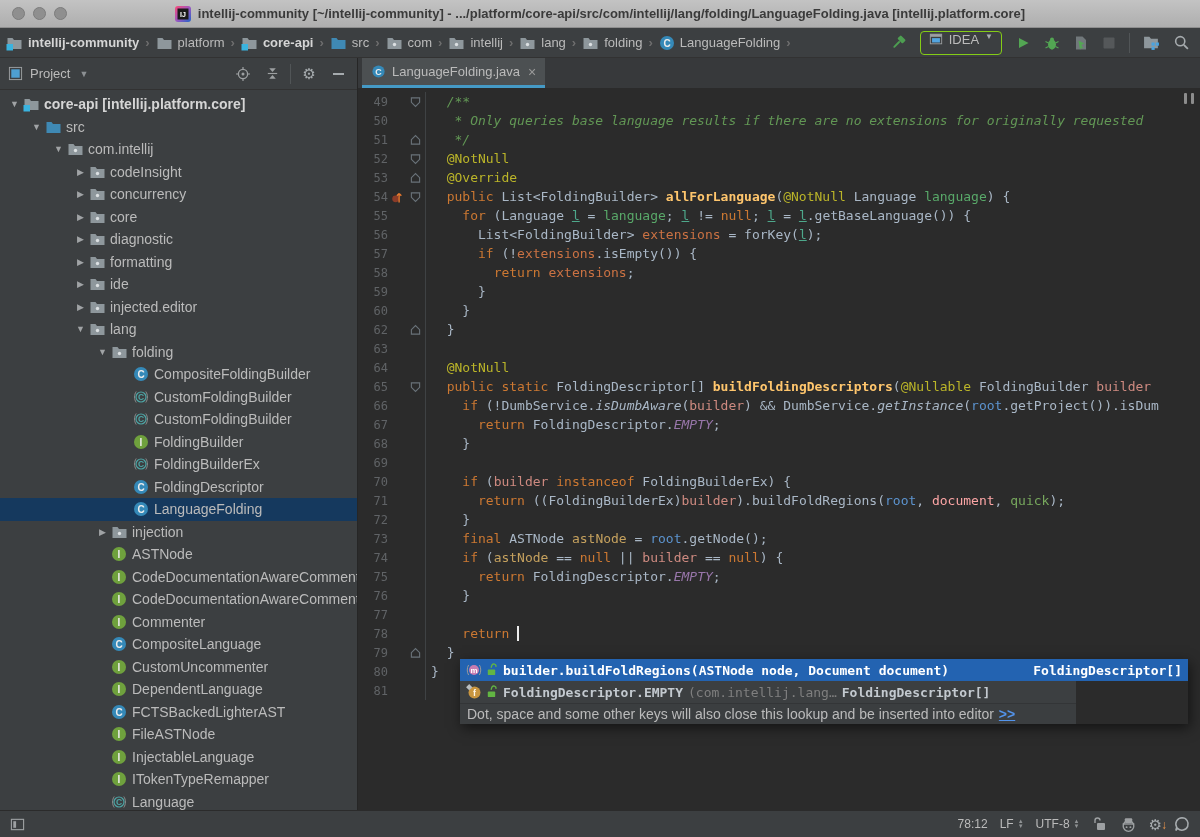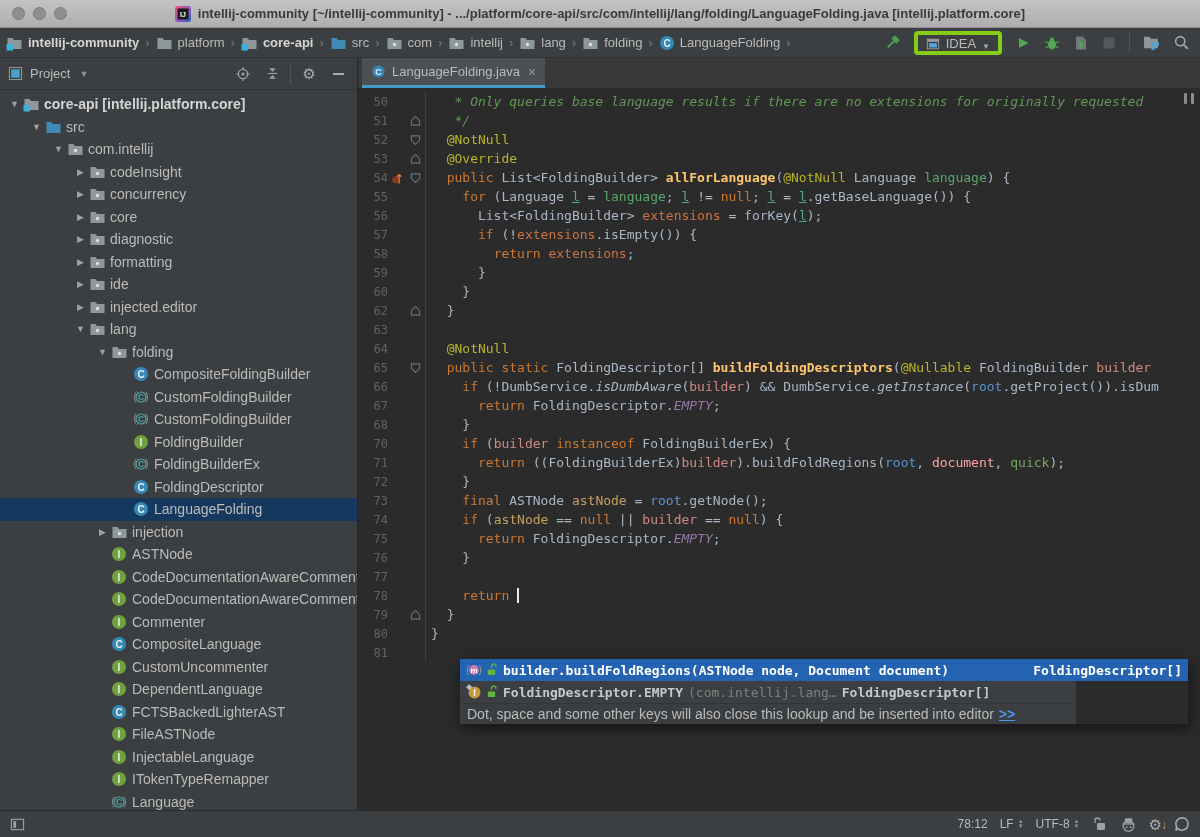--- a/index.html
+++ b/index.html
@@ -15,21 +15,21 @@
   .title-center{margin:0 auto;display:flex;align-items:center;gap:7px;font-size:13px;font-weight:bold;color:#3A3A3A;white-space:nowrap;}
 
   
   .navbar{height:30px;background:#3C3F41;display:flex;align-items:center;justify-content:space-between;
     padding:0 10px 0 6px;flex:none;border-bottom:1px solid #323232;}
   .breadcrumbs{display:flex;align-items:center;font-size:13px;color:#BBBBBB;white-space:nowrap;overflow:hidden;}
   .crumb{display:flex;align-items:center;gap:5px;}
   .crumb .lbl.bold{font-weight:bold;color:#D5D5D5;}
   .chev{color:#6E6E6E;font-size:13px;margin:0 6px;font-weight:bold;}
   .toolbar{display:flex;align-items:center;gap:13px;flex:none;}
-  .combo{display:flex;align-items:flex-end;gap:6px;border:4px solid #84cc16;border-radius:4px;height:24px;padding:0 8px;color:#BBBBBB;font-size:13px;}
+  .combo{display:flex;align-items:flex-start;gap:6px;border:1px solid #84cc16;border-radius:4px;height:24px;padding:0 8px;color:#BBBBBB;font-size:13px;}
   .combo .caret{font-size:8px;color:#A6ABAE;}
   .tdivider{width:1px;height:20px;background:#515557;}
 
   
   .main{display:flex;height:752px;flex:none;min-height:0;}
   .project-panel{width:358px;background:#3C3F41;border-right:1px solid #262626;display:flex;flex-direction:column;flex:none;}
   .panel-header{height:32px;display:flex;align-items:center;padding:0 8px;gap:7px;font-size:13px;color:#BBBBBB;border-bottom:1px solid #323232;flex:none;}
   .panel-header .ph-caret{font-size:9px;color:#8C9093;margin-left:2px;}
   .ph-spacer{flex:1;}
   .ph-ic{display:flex;align-items:center;justify-content:center;width:22px;height:22px;}
@@ -717,20 +717,23 @@
                 <circle cx="8" cy="8" r="6.5" fill="#3589B8"></circle>
                 <text x="8" y="11.5" text-anchor="middle" font-family="Liberation Sans" font-size="9.5" font-weight="bold" fill="#EDEDED">C</text>
               </svg>
           </span>
           <span>LanguageFolding.java</span>
           <span class="close">×</span>
         </div>
       </div>
       <div class="editor">
         <div class="code-wrap" id="code-area">
+            <div class="code-line"><span class="ln">49</span><span class="gic"></span><span class="fold"><span style="display: inline-flex; align-items: center;"><svg width="11" height="12" viewBox="0 0 12 12">
+                    <path d="M1.5 1.5h9v4.8L6 10.8 1.5 6.3z" fill="none" stroke="#6A737A" stroke-width="1.2"></path>
+                  </svg></span></span><span class="ltext"><span class="tok-c">  /**</span></span></div>
             <div class="code-line"><span class="ln">50</span><span class="gic"></span><span class="fold"></span><span class="ltext"><span class="tok-c">   * Only queries base language results if there are no extensions for originally requested</span></span></div>
             <div class="code-line"><span class="ln">51</span><span class="gic"></span><span class="fold"><span style="display: inline-flex; align-items: center;"><svg width="11" height="12" viewBox="0 0 12 12">
                     <path d="M1.5 10.5h9V5.7L6 1.2 1.5 5.7z" fill="none" stroke="#6A737A" stroke-width="1.2"></path>
                   </svg></span></span><span class="ltext"><span class="tok-c">   */</span></span></div>
             <div class="code-line"><span class="ln">52</span><span class="gic"></span><span class="fold"><span style="display: inline-flex; align-items: center;"><svg width="11" height="12" viewBox="0 0 12 12">
                     <path d="M1.5 1.5h9v4.8L6 10.8 1.5 6.3z" fill="none" stroke="#6A737A" stroke-width="1.2"></path>
                   </svg></span></span><span class="ltext"><span class="tok-t">  </span><span class="tok-a">@NotNull</span></span></div>
             <div class="code-line"><span class="ln">53</span><span class="gic"></span><span class="fold"><span style="display: inline-flex; align-items: center;"><svg width="11" height="12" viewBox="0 0 12 12">
                     <path d="M1.5 10.5h9V5.7L6 1.2 1.5 5.7z" fill="none" stroke="#6A737A" stroke-width="1.2"></path>
                   </svg></span></span><span class="ltext"><span class="tok-t">  </span><span class="tok-a">@Override</span></span></div>
@@ -750,20 +753,21 @@
                     <path d="M1.5 10.5h9V5.7L6 1.2 1.5 5.7z" fill="none" stroke="#6A737A" stroke-width="1.2"></path>
                   </svg></span></span><span class="ltext"><span class="tok-t">  }</span></span></div>
             <div class="code-line"><span class="ln">63</span><span class="gic"></span><span class="fold"></span><span class="ltext"></span></div>
             <div class="code-line"><span class="ln">64</span><span class="gic"></span><span class="fold"></span><span class="ltext"><span class="tok-t">  </span><span class="tok-a">@NotNull</span></span></div>
             <div class="code-line"><span class="ln">65</span><span class="gic"></span><span class="fold"><span style="display: inline-flex; align-items: center;"><svg width="11" height="12" viewBox="0 0 12 12">
                     <path d="M1.5 1.5h9v4.8L6 10.8 1.5 6.3z" fill="none" stroke="#6A737A" stroke-width="1.2"></path>
                   </svg></span></span><span class="ltext"><span class="tok-t">  </span><span class="tok-k">public</span><span class="tok-t"> </span><span class="tok-k">static</span><span class="tok-t"> FoldingDescriptor[] </span><span class="tok-d">buildFoldingDescriptors</span><span class="tok-t">(</span><span class="tok-a">@Nullable</span><span class="tok-t"> FoldingBuilder </span><span class="tok-vB">builder</span></span></div>
             <div class="code-line"><span class="ln">66</span><span class="gic"></span><span class="fold"></span><span class="ltext"><span class="tok-t">    </span><span class="tok-k">if</span><span class="tok-t"> (!DumbService.</span><span class="tok-sm">isDumbAware</span><span class="tok-t">(</span><span class="tok-vB">builder</span><span class="tok-t">) &amp;&amp; DumbService.</span><span class="tok-sm">getInstance</span><span class="tok-t">(</span><span class="tok-vR">root</span><span class="tok-t">.getProject()).isDum</span></span></div>
             <div class="code-line"><span class="ln">67</span><span class="gic"></span><span class="fold"></span><span class="ltext"><span class="tok-t">      </span><span class="tok-k">return</span><span class="tok-t"> FoldingDescriptor.</span><span class="tok-sf">EMPTY</span><span class="tok-t">;</span></span></div>
             <div class="code-line"><span class="ln">68</span><span class="gic"></span><span class="fold"></span><span class="ltext"><span class="tok-t">    }</span></span></div>
+            <div class="code-line"><span class="ln">69</span><span class="gic"></span><span class="fold"></span><span class="ltext"></span></div>
             <div class="code-line"><span class="ln">70</span><span class="gic"></span><span class="fold"></span><span class="ltext"><span class="tok-t">    </span><span class="tok-k">if</span><span class="tok-t"> (</span><span class="tok-vB">builder</span><span class="tok-t"> </span><span class="tok-k">instanceof</span><span class="tok-t"> FoldingBuilderEx) {</span></span></div>
             <div class="code-line"><span class="ln">71</span><span class="gic"></span><span class="fold"></span><span class="ltext"><span class="tok-t">      </span><span class="tok-k">return</span><span class="tok-t"> ((FoldingBuilderEx)</span><span class="tok-vB">builder</span><span class="tok-t">).buildFoldRegions(</span><span class="tok-vR">root</span><span class="tok-t">, </span><span class="tok-vD">document</span><span class="tok-t">, </span><span class="tok-vQ">quick</span><span class="tok-t">);</span></span></div>
             <div class="code-line"><span class="ln">72</span><span class="gic"></span><span class="fold"></span><span class="ltext"><span class="tok-t">    }</span></span></div>
             <div class="code-line"><span class="ln">73</span><span class="gic"></span><span class="fold"></span><span class="ltext"><span class="tok-t">    </span><span class="tok-k">final</span><span class="tok-t"> ASTNode </span><span class="tok-vA">astNode</span><span class="tok-t"> = </span><span class="tok-vR">root</span><span class="tok-t">.getNode();</span></span></div>
             <div class="code-line"><span class="ln">74</span><span class="gic"></span><span class="fold"></span><span class="ltext"><span class="tok-t">    </span><span class="tok-k">if</span><span class="tok-t"> (</span><span class="tok-vA">astNode</span><span class="tok-t"> == </span><span class="tok-k">null</span><span class="tok-t"> || </span><span class="tok-vB">builder</span><span class="tok-t"> == </span><span class="tok-k">null</span><span class="tok-t">) {</span></span></div>
             <div class="code-line"><span class="ln">75</span><span class="gic"></span><span class="fold"></span><span class="ltext"><span class="tok-t">      </span><span class="tok-k">return</span><span class="tok-t"> FoldingDescriptor.</span><span class="tok-sf">EMPTY</span><span class="tok-t">;</span></span></div>
             <div class="code-line"><span class="ln">76</span><span class="gic"></span><span class="fold"></span><span class="ltext"><span class="tok-t">    }</span></span></div>
             <div class="code-line"><span class="ln">77</span><span class="gic"></span><span class="fold"></span><span class="ltext"></span></div>
             <div class="code-line"><span class="ln">78</span><span class="gic"></span><span class="fold"></span><span class="ltext"><span class="tok-t">    </span><span class="tok-k">return</span><span class="tok-t"> </span><span class="tok-caret"></span></span></div>
             <div class="code-line"><span class="ln">79</span><span class="gic"></span><span class="fold"><span style="display: inline-flex; align-items: center;"><svg width="11" height="12" viewBox="0 0 12 12">

